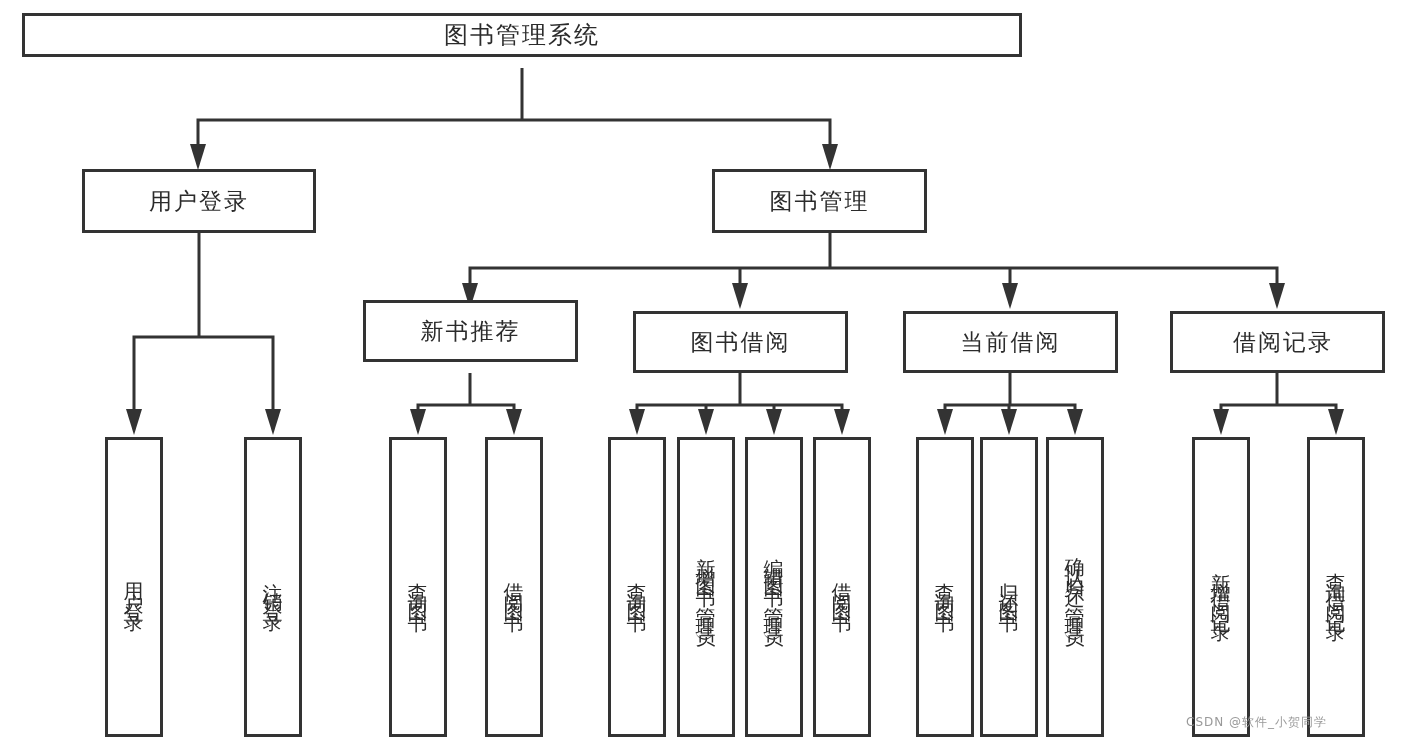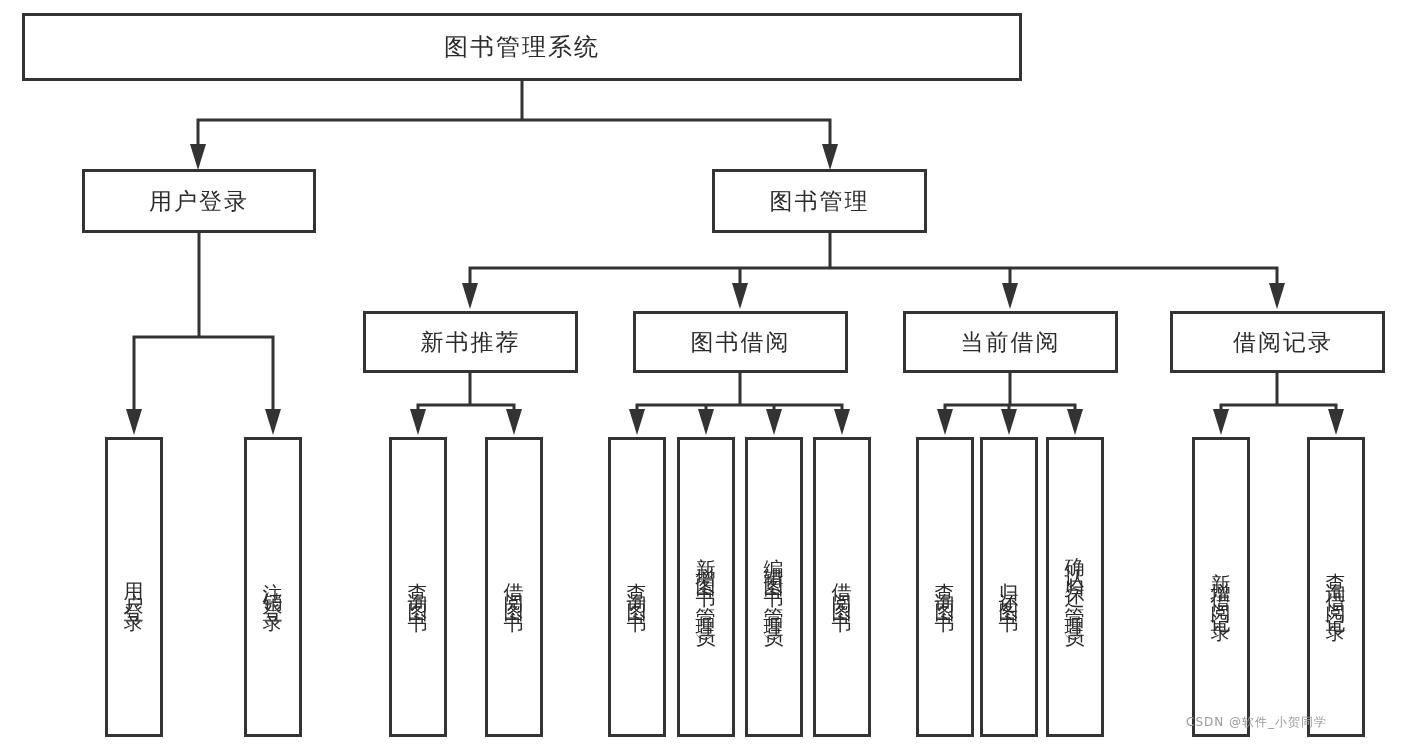--- a/index.html
+++ b/index.html
@@ -104,32 +104,32 @@
       <polygon points="766,409 782,409 774,435"></polygon>
       <polygon points="834,409 850,409 842,435"></polygon>
       <polygon points="937,409 953,409 945,435"></polygon>
       <polygon points="1001,409 1017,409 1009,435"></polygon>
       <polygon points="1067,409 1083,409 1075,435"></polygon>
       <polygon points="1213,409 1229,409 1221,435"></polygon>
       <polygon points="1328,409 1344,409 1336,435"></polygon>
     </g>
   </svg>
 
-  <div class="box h root" style="left:22px; top:13px; width:1000px; height:68px;">
+  <div class="box h root" style="left:22px; top:13px; width:1000px; height:44px;">
     <span>图书管理系统</span>
   </div>
 
   <div class="box h" style="left:82px; top:169px; width:234px; height:64px;">
     <span>用户登录</span>
   </div>
   <div class="box h" style="left:712px; top:169px; width:215px; height:64px;">
     <span>图书管理</span>
   </div>
 
-  <div class="box h" style="left:363px; top:311px; width:215px; height:62px;">
+  <div class="box h" style="left:363px; top:300px; width:215px; height:62px;">
     <span>新书推荐</span>
   </div>
   <div class="box h" style="left:633px; top:311px; width:215px; height:62px;">
     <span>图书借阅</span>
   </div>
   <div class="box h" style="left:903px; top:311px; width:215px; height:62px;">
     <span>当前借阅</span>
   </div>
   <div class="box h" style="left:1170px; top:311px; width:215px; height:62px;padding-left:11px;">
     <span>借阅记录</span>

